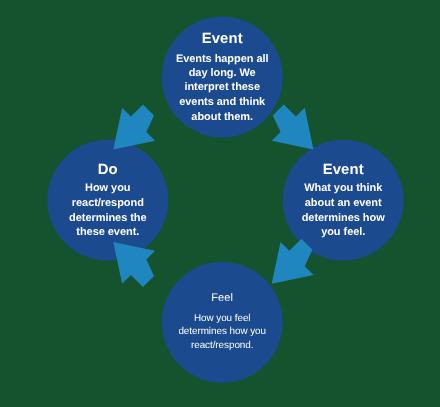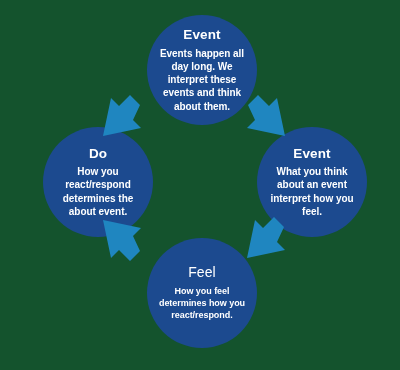--- a/index.html
+++ b/index.html
@@ -34,31 +34,31 @@
   }
   .node-title {
     font-size: 13.5px;
     font-weight: bold;
     line-height: 1.15;
     margin-bottom: 4px;
     letter-spacing: 0.1px;
   }
   .node-title.light {
     font-weight: normal;
-    font-size: 14px;
+    font-size: 10px;
     margin-bottom: 6px;
   }
   .node-body {
     font-size: 10px;
     line-height: 1.33;
     font-weight: bold;
     letter-spacing: -0.05px;
   }
   .node-body.thin {
-    font-weight: bold;
+    font-weight: normal;
     font-size: 9px;
   }
   .arrow {
     position: absolute;
     width: 44px;
     height: 44px;
   }
   .arrow svg { display: block; overflow: visible; }
 
   
@@ -78,31 +78,31 @@
 
 <div id="canvas">
 
   <div class="node" id="node-event">
     <div class="node-title">Event</div>
     <div class="node-body">Events happen all day long. We interpret these events and think about them.</div>
   </div>
 
   <div class="node" id="node-think">
     <div class="node-title">Event</div>
-    <div class="node-body">What you think about an event interpret how you feel.</div>
+    <div class="node-body">What you think about an event determines how you feel.</div>
   </div>
 
   <div class="node" id="node-feel">
     <div class="node-title light">Feel</div>
     <div class="node-body thin">How you feel determines how you react/respond.</div>
   </div>
 
   <div class="node" id="node-do">
     <div class="node-title">Do</div>
-    <div class="node-body">How you react/respond determines the about event.</div>
+    <div class="node-body">How you react/respond determines the these event.</div>
   </div>
 
   <div class="arrow" id="arrow-event-think">
     <svg viewBox="0 0 44 44" width="44" height="44" aria-hidden="true">
       <polygon points="4,10 14,0 25,11 33,3 41,41 3,33 11,25" fill="#1f86c0"></polygon>
     </svg>
   </div>
 
   <div class="arrow" id="arrow-think-feel">
     <svg viewBox="0 0 44 44" width="44" height="44" aria-hidden="true">

